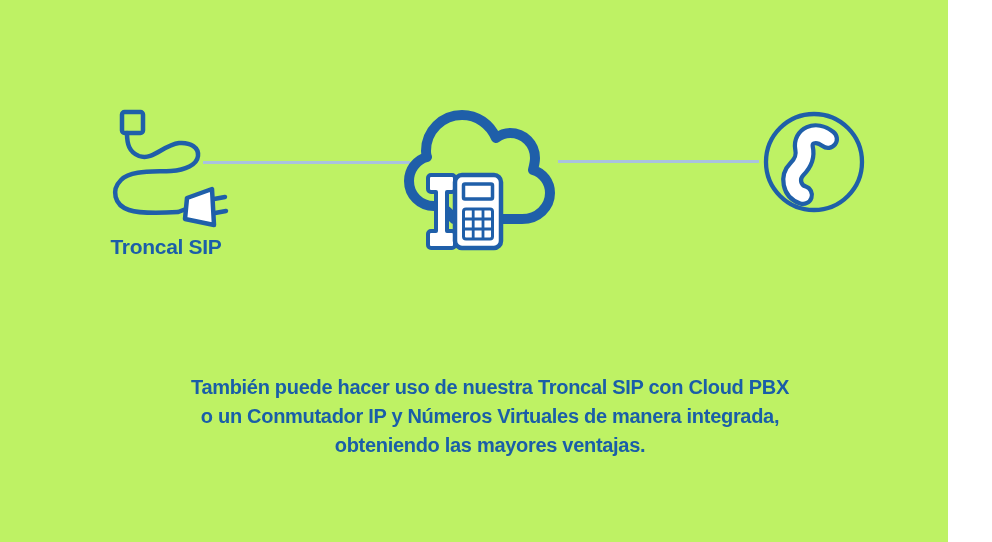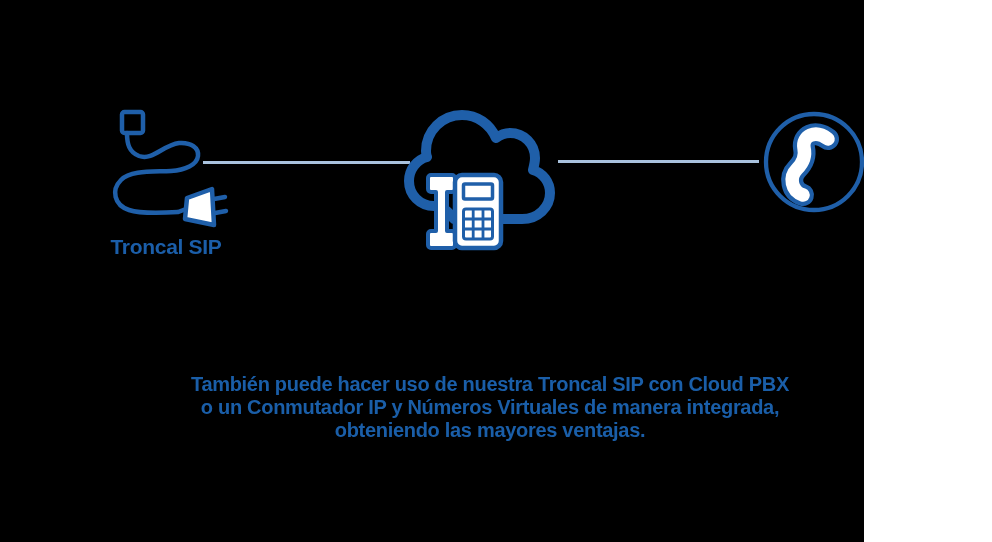--- a/index.html
+++ b/index.html
@@ -1,17 +1,17 @@
 <!DOCTYPE html>
 <html><head>
 <meta charset="utf-8">
 <style>
   html,body{margin:0;padding:0;background:#ffffff;}
   body{font-family:"Liberation Sans",sans-serif;}
-  .stage{position:relative;width:864px;height:542px;background:#000000;overflow:hidden;}
+  .stage{position:relative;width:948px;height:542px;background:#bef264;overflow:hidden;}
   .abs{position:absolute;}
   .node-label{
     position:absolute;
     font-weight:bold;
     font-size:21px;
     line-height:22px;
     text-align:center;
     color:#1B5EA9;
     white-space:pre-wrap;
     letter-spacing:-0.3px;
@@ -20,21 +20,21 @@
     position:absolute;
     height:3px;
     background:#A9C2DE;
   }
   .caption{
     position:absolute;
     left:140px;top:373px;width:700px;
     text-align:center;
     font-weight:bold;
     font-size:20px;
-    line-height:23px;
+    line-height:29px;
     color:#1A5EA8;
     white-space:pre-line;
     letter-spacing:-0.3px;
   }
   svg{display:block;}
 </style>
 </head>
 <body>
 
 <div class="stage">

